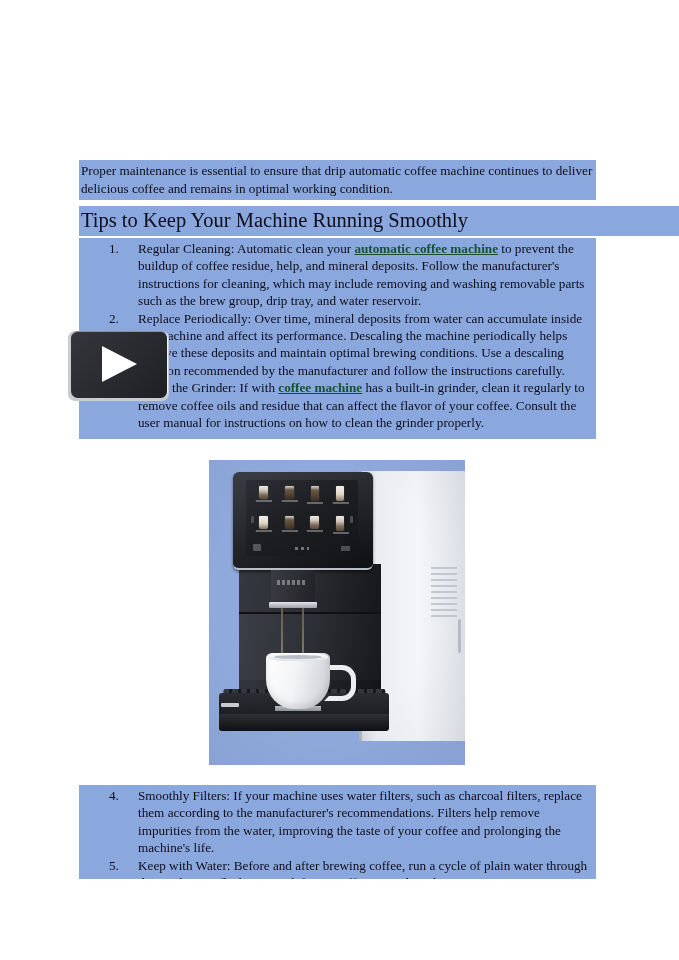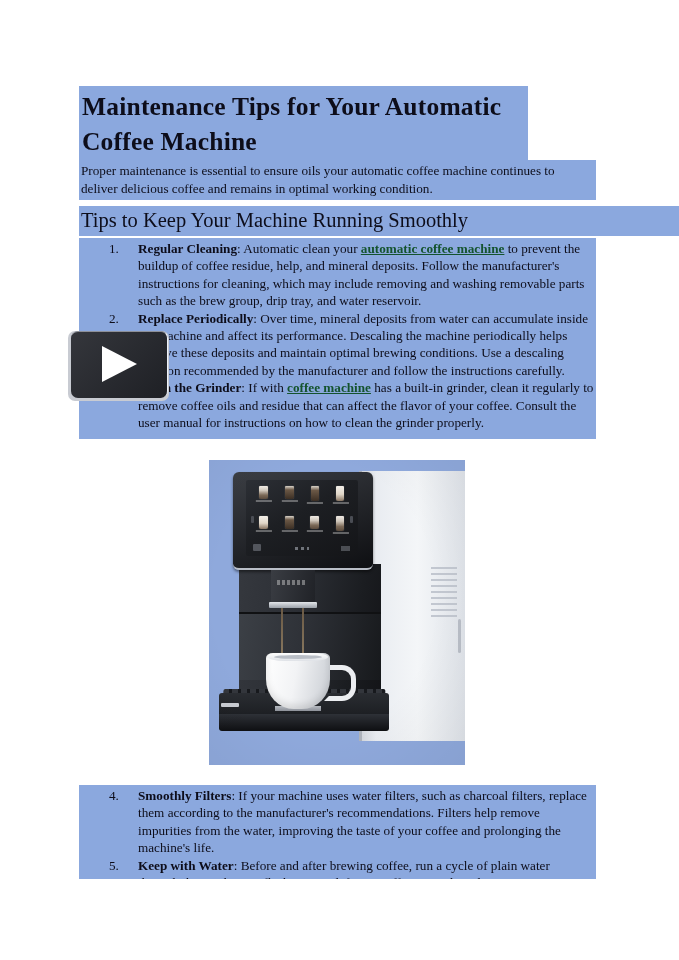--- a/index.html
+++ b/index.html
@@ -99,21 +99,21 @@
   }
   .li .num {
     position: absolute;
     left: 28px;
     top: 0;
     width: 18px;
     text-align: left;
     font-size: 13.2px;
   }
   .li .t { display: inline; }
-  .li b { font-weight: bold; }
+  .li b { font-weight: normal; }
 
   a.doclink {
     color: #14532d;
     font-weight: bold;
     text-decoration: underline;
   }
 
   
   .video-overlay {
     position: absolute;
@@ -480,26 +480,22 @@
     inset: 0;
     background: radial-gradient(ellipse at 45% 45%, rgba(0,0,0,0) 55%, rgba(0,0,0,0.05) 100%);
     pointer-events: none;
   }
 </style>
 </head>
 <body>
 
 <div class="page">
 
-  <div class="doc-title">
-    <span class="ln">Maintenance Tips for Your Automatic</span>
-    <span class="ln">Coffee Machine</span>
-  </div>
-
-  <div class="intro">Proper maintenance is essential to ensure oils your automatic coffee machine continues to deliver  delicious coffee and remains in optimal working condition.</div>
+
+  <div class="intro">Proper maintenance is essential to ensure that drip automatic coffee machine continues to deliver  delicious coffee and remains in optimal working condition.</div>
 
   <div class="section-heading">Tips to Keep Your Machine Running Smoothly</div>
 
   <div class="list-block">
 
     <div class="li">
       <span class="num">1.</span>
       <span class="t"><b>Regular Cleaning</b><span>: Automatic clean your </span><a class="doclink" href="#">automatic coffee machine</a><span> to prevent the buildup of coffee residue, help, and mineral deposits. Follow the manufacturer's instructions for cleaning, which may include removing and washing removable parts such as the brew group, drip tray, and water reservoir.</span></span>
     </div>
 

